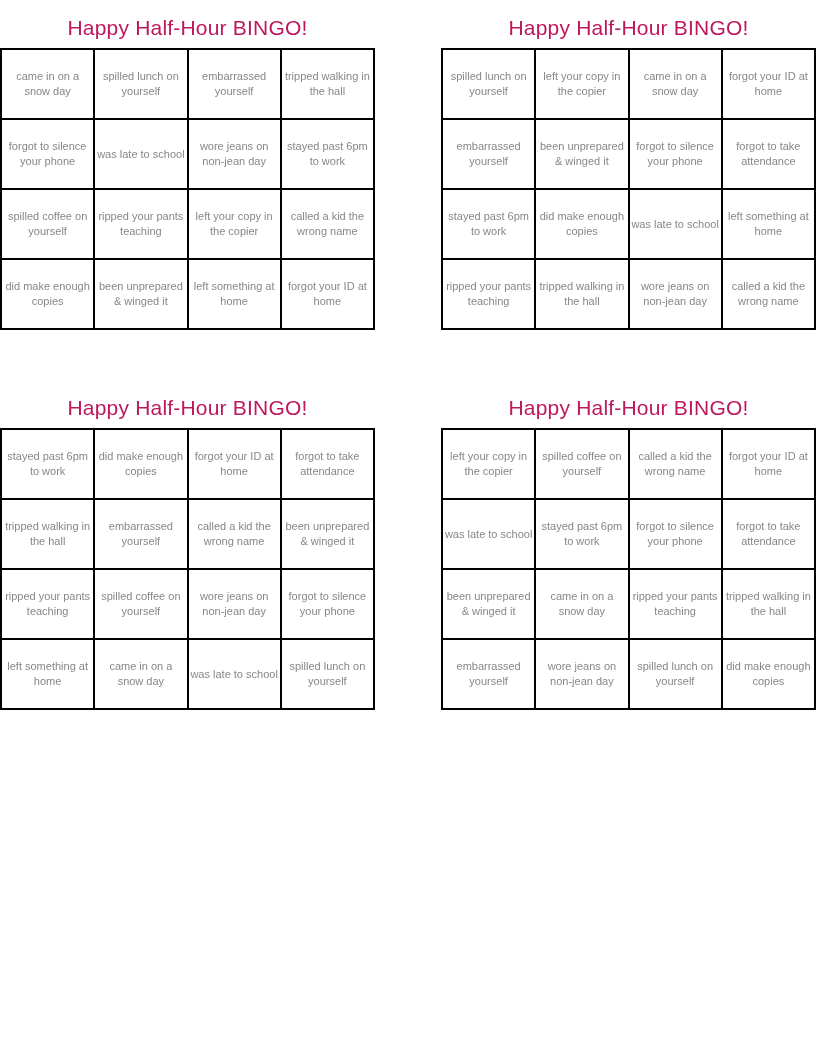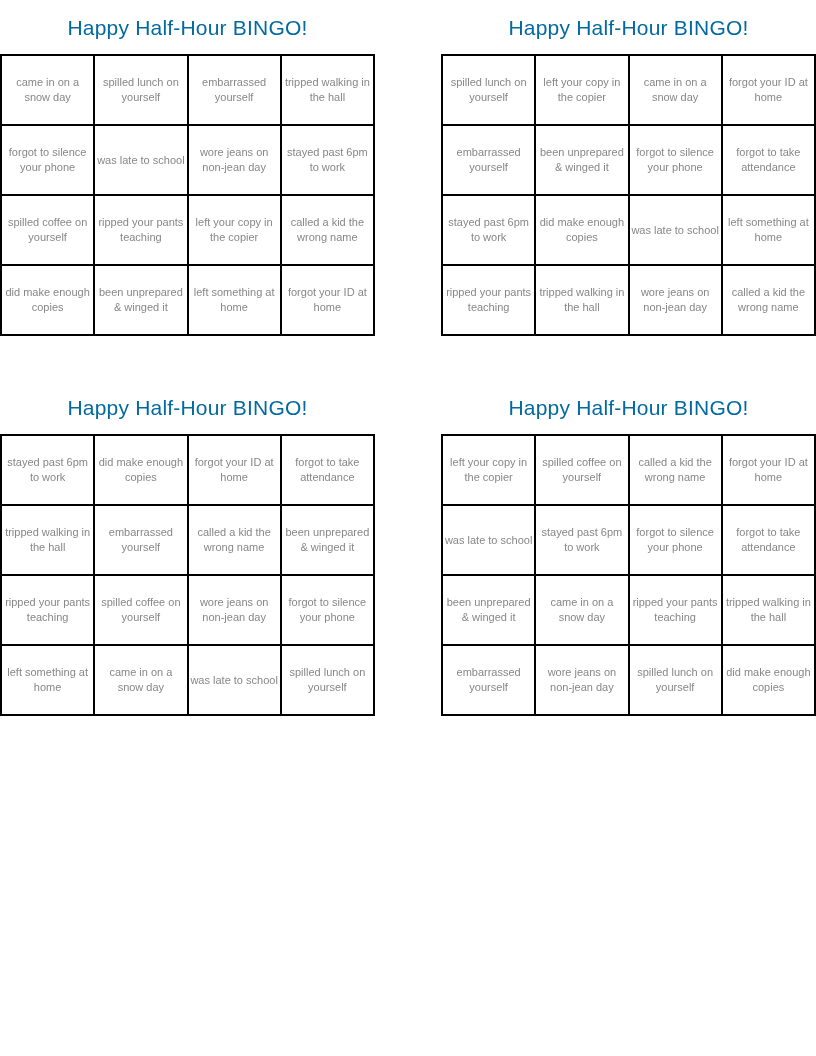--- a/index.html
+++ b/index.html
@@ -18,26 +18,26 @@
   .card-4 { left: 441px; top: 380px; }
   .card-title {
     position: absolute;
     top: 14px; left: 0;
     width: 100%;
     margin: 0;
     text-align: center;
     font-size: 21px;
     font-weight: 400;
     line-height: 28px;
-    color: #0369a1;
+    color: #be185d;
     letter-spacing: 0.2px;
   }
   table.grid {
     position: absolute;
-    top: 54px; left: 0;
+    top: 48px; left: 0;
     width: 375px;
     border-collapse: collapse;
     table-layout: fixed;
   }
   table.grid td {
     border: 2px solid #000000;
     width: 25%;
     height: 70px;
     box-sizing: border-box;
     text-align: center;

